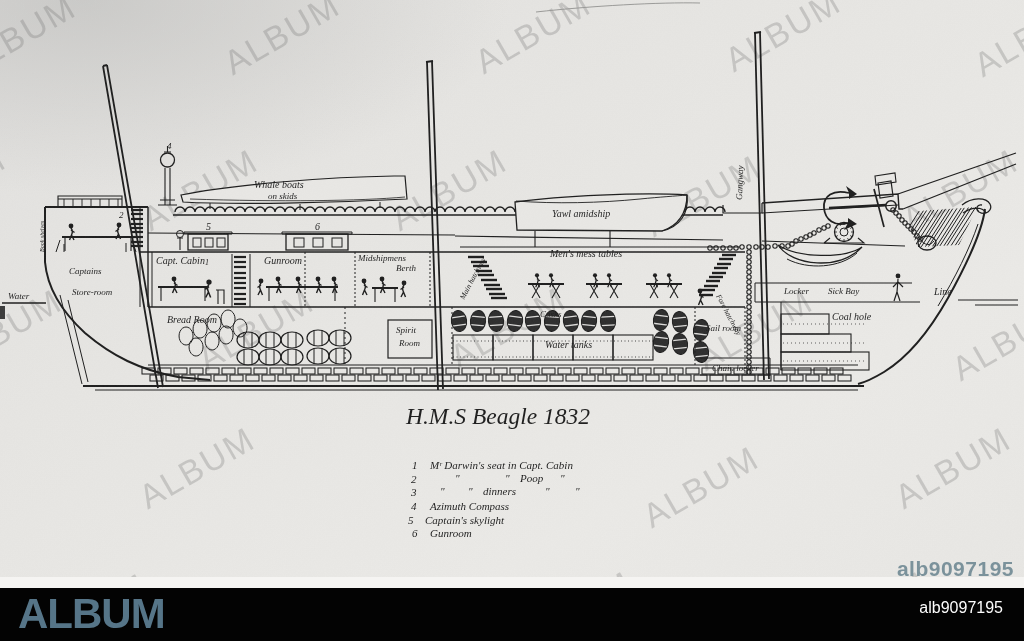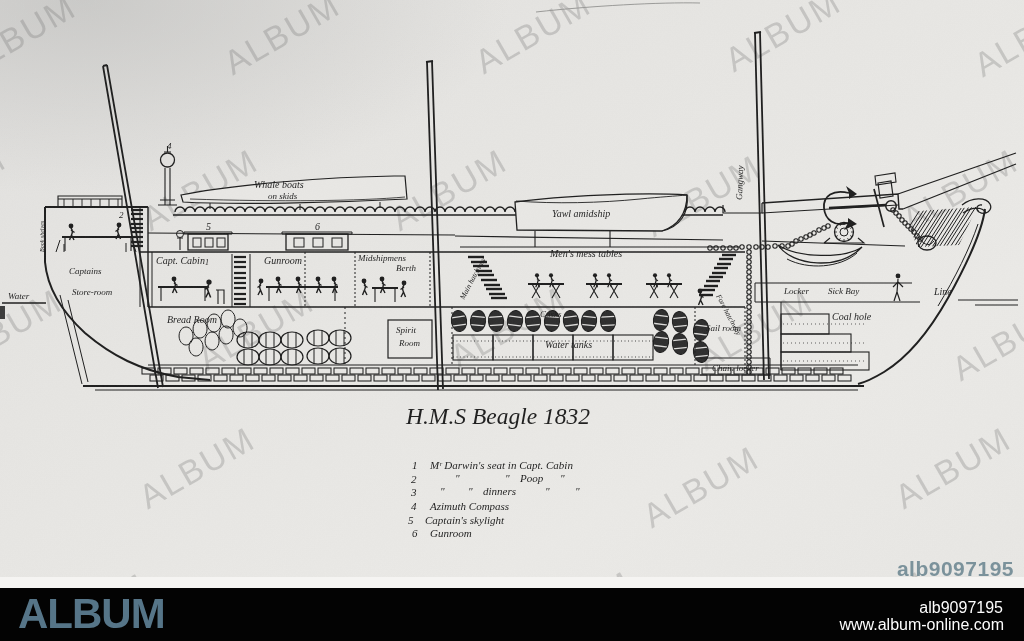--- a/index.html
+++ b/index.html
@@ -540,14 +540,13 @@
         <feTurbulence type="fractalNoise" baseFrequency="0.9" numOctaves="2" stitchTiles="stitch"></feTurbulence>
         <feColorMatrix type="matrix" values="0 0 0 0 0.45  0 0 0 0 0.45  0 0 0 0 0.44  0 0 0 0.06 0"></feColorMatrix>
       </filter>
       <rect width="1024" height="588" filter="url(#nz)"></rect>
     </svg>
 <div id="gray-id">alb9097195</div>
 <div id="whitestrip"></div>
 <div id="bar">
       <div class="logo">ALBUM</div>
       <div class="r1">alb9097195</div>
-      <div class="r2">www.album-online.com</div>
     </div>
 </div>
 </body></html>

